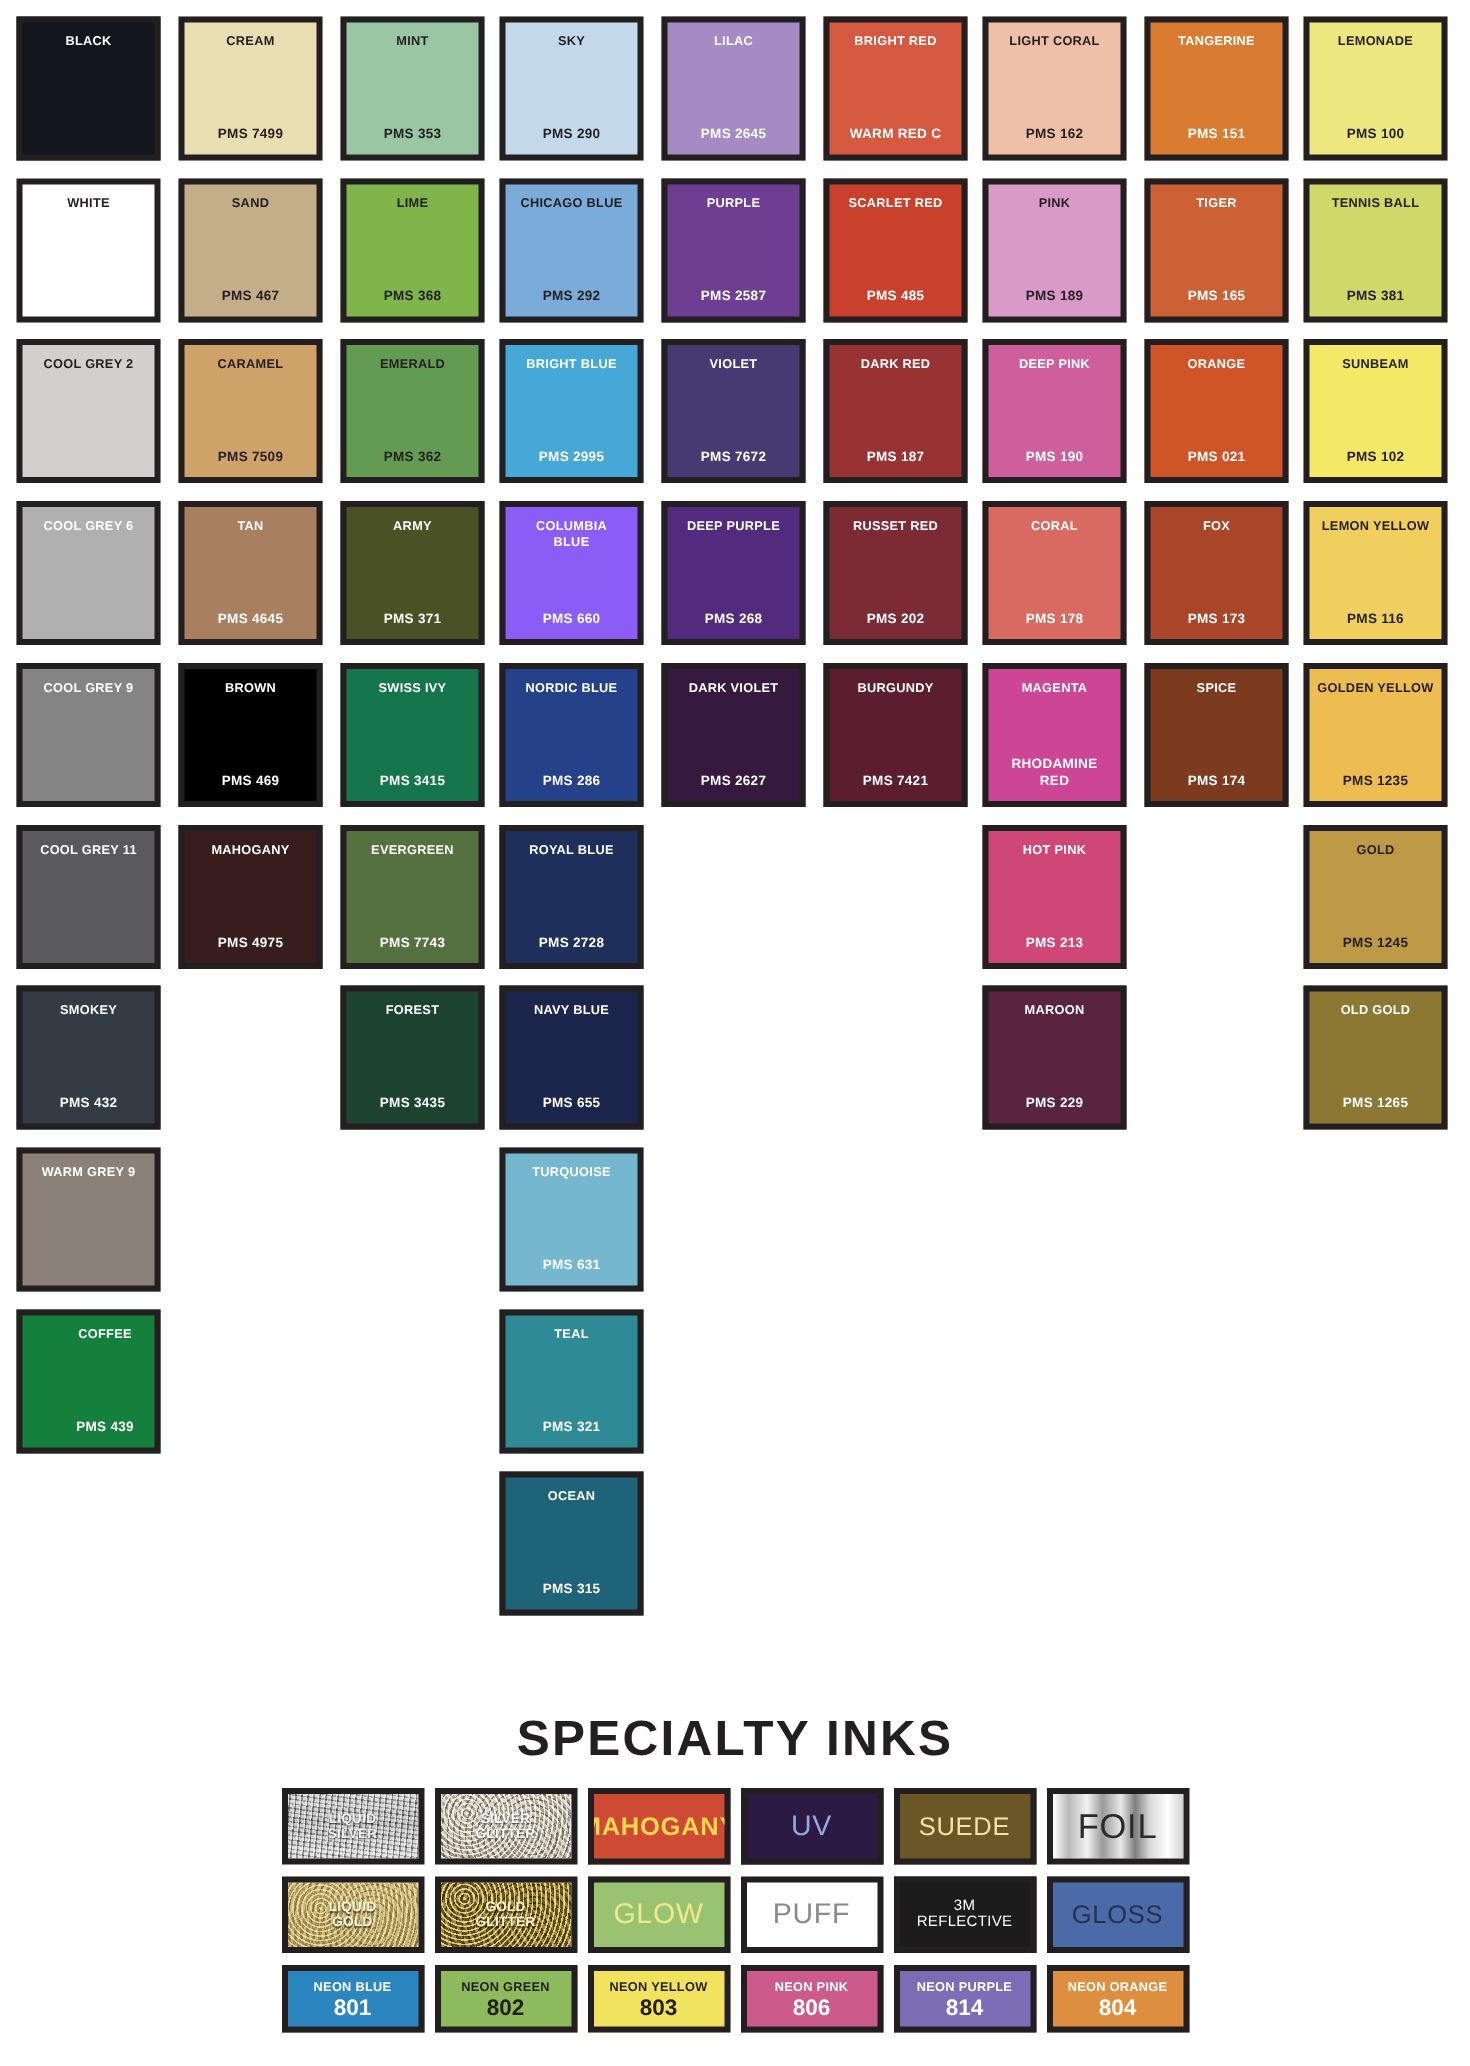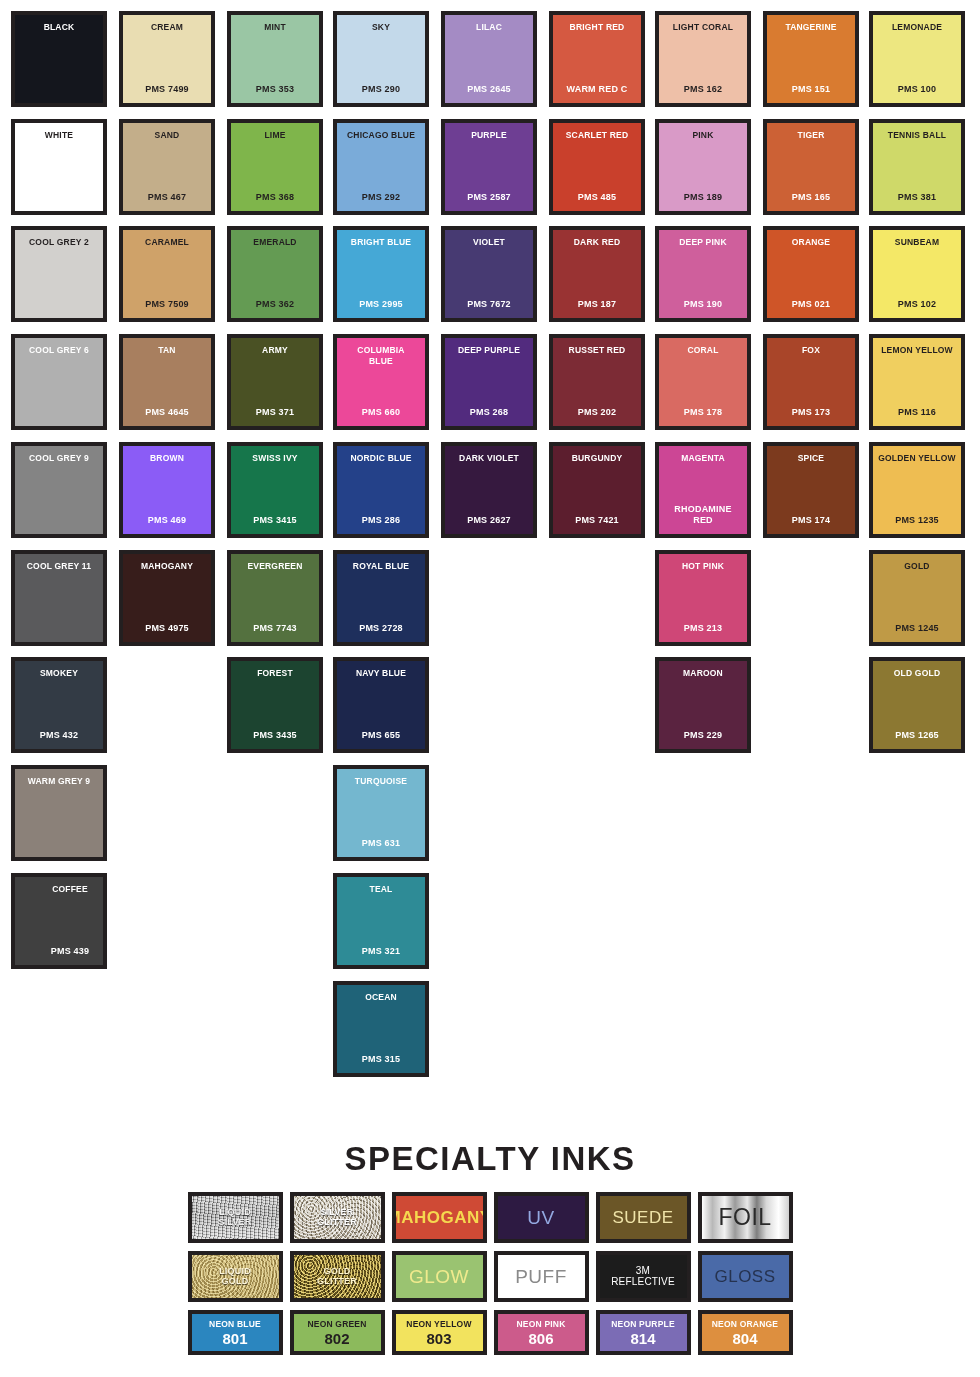--- a/index.html
+++ b/index.html
@@ -176,41 +176,41 @@
       <div class="pms"></div>
     </div>
     <div class="swatch" style="left: 11px; top: 657px; background: rgb(51, 59, 69); color: rgb(255, 255, 255);">
       <div class="nm">SMOKEY</div>
       <div class="pms">PMS 432</div>
     </div>
     <div class="swatch" style="left: 11px; top: 765px; background: rgb(139, 129, 121); color: rgb(255, 255, 255);">
       <div class="nm">WARM GREY 9</div>
       <div class="pms"></div>
     </div>
-    <div class="swatch" style="left: 11px; top: 873px; background: #404040; color: rgb(255, 255, 255); padding-left: 24px;">
+    <div class="swatch" style="left: 11px; top: 873px; background: #15803d; color: rgb(255, 255, 255); padding-left: 24px;">
       <div class="nm">COFFEE</div>
       <div class="pms">PMS 439</div>
     </div>
     <div class="swatch" style="left: 119px; top: 11px; background: rgb(233, 221, 178); color: rgb(35, 31, 32);">
       <div class="nm">CREAM</div>
       <div class="pms">PMS 7499</div>
     </div>
     <div class="swatch" style="left: 119px; top: 119px; background: rgb(195, 174, 138); color: rgb(35, 31, 32);">
       <div class="nm">SAND</div>
       <div class="pms">PMS 467</div>
     </div>
     <div class="swatch" style="left: 119px; top: 226px; background: rgb(207, 162, 105); color: rgb(35, 31, 32);">
       <div class="nm">CARAMEL</div>
       <div class="pms">PMS 7509</div>
     </div>
     <div class="swatch" style="left: 119px; top: 334px; background: rgb(168, 127, 95); color: rgb(255, 255, 255);">
       <div class="nm">TAN</div>
       <div class="pms">PMS 4645</div>
     </div>
-    <div class="swatch" style="left: 119px; top: 442px; background: #8b5cf6; color: rgb(255, 255, 255);">
+    <div class="swatch" style="left: 119px; top: 442px; background: #000000; color: rgb(255, 255, 255);">
       <div class="nm">BROWN</div>
       <div class="pms">PMS 469</div>
     </div>
     <div class="swatch" style="left: 119px; top: 550px; background: rgb(55, 29, 27); color: rgb(255, 255, 255);">
       <div class="nm">MAHOGANY</div>
       <div class="pms">PMS 4975</div>
     </div>
     <div class="swatch" style="left: 227px; top: 11px; background: rgb(154, 198, 164); color: rgb(35, 31, 32);">
       <div class="nm">MINT</div>
       <div class="pms">PMS 353</div>
@@ -244,21 +244,21 @@
       <div class="pms">PMS 290</div>
     </div>
     <div class="swatch" style="left: 333px; top: 119px; background: rgb(122, 171, 217); color: rgb(35, 31, 32);">
       <div class="nm">CHICAGO BLUE</div>
       <div class="pms">PMS 292</div>
     </div>
     <div class="swatch" style="left: 333px; top: 226px; background: rgb(69, 168, 214); color: rgb(255, 255, 255);">
       <div class="nm">BRIGHT BLUE</div>
       <div class="pms">PMS 2995</div>
     </div>
-    <div class="swatch" style="left: 333px; top: 334px; background: #ec4899; color: rgb(255, 255, 255);">
+    <div class="swatch" style="left: 333px; top: 334px; background: #8b5cf6; color: rgb(255, 255, 255);">
       <div class="nm">COLUMBIA
 BLUE</div>
       <div class="pms">PMS 660</div>
     </div>
     <div class="swatch" style="left: 333px; top: 442px; background: rgb(36, 65, 137); color: rgb(255, 255, 255);">
       <div class="nm">NORDIC BLUE</div>
       <div class="pms">PMS 286</div>
     </div>
     <div class="swatch" style="left: 333px; top: 550px; background: rgb(30, 47, 92); color: rgb(255, 255, 255);">
       <div class="nm">ROYAL BLUE</div>

